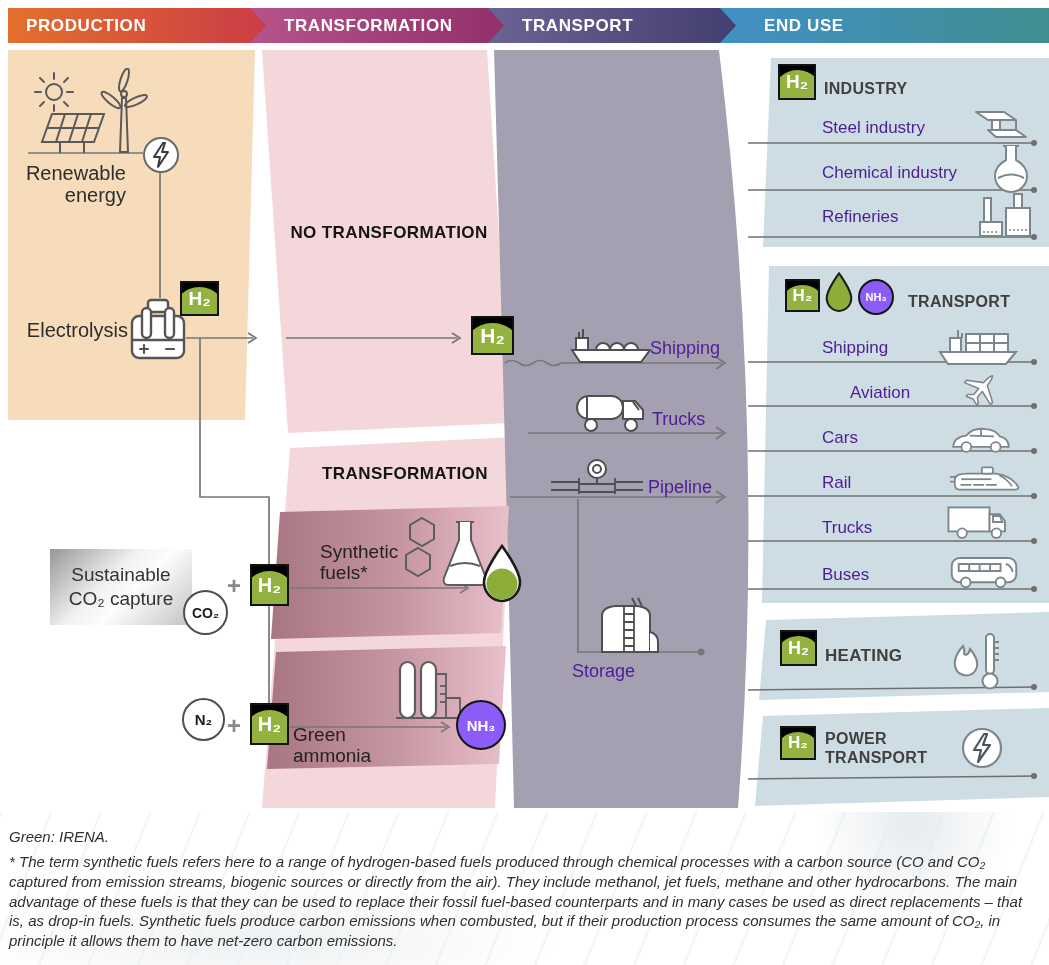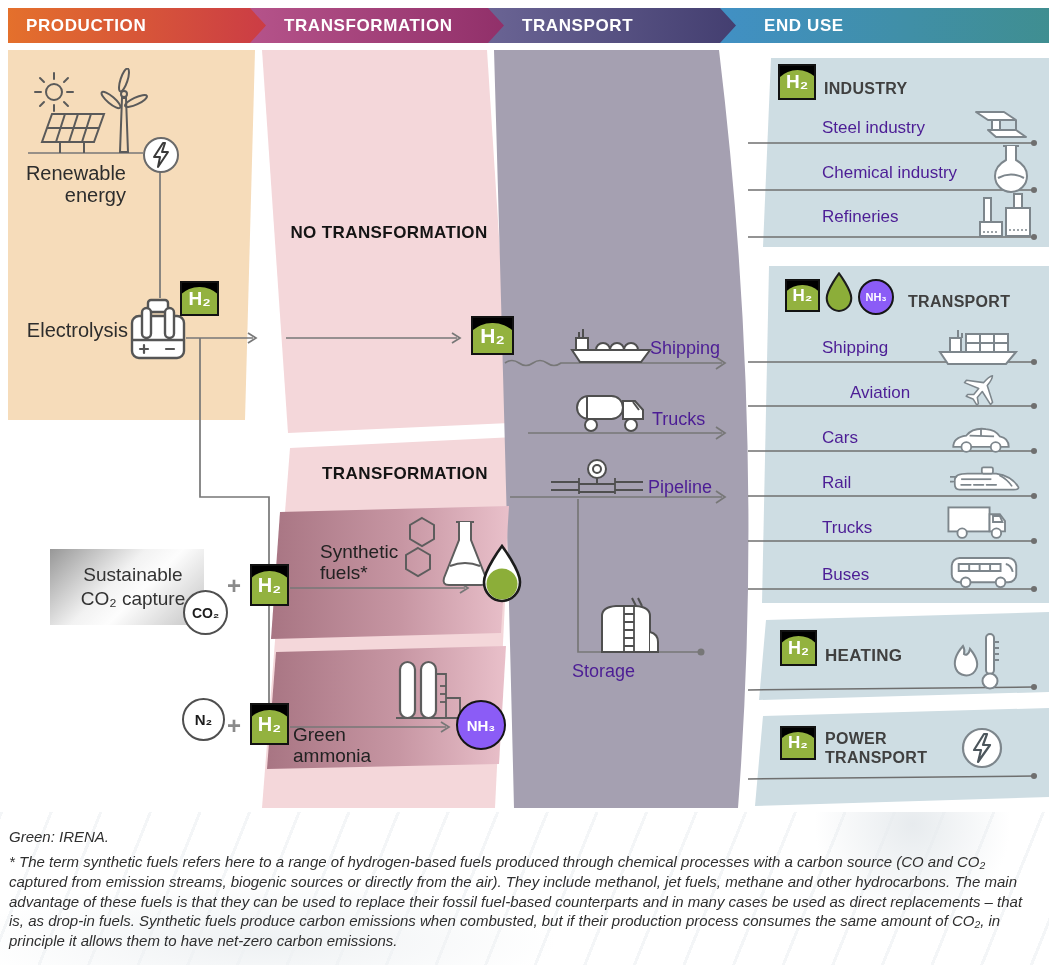--- a/index.html
+++ b/index.html
@@ -30,21 +30,21 @@
        display:flex;align-items:center;justify-content:center;font-weight:bold;color:#1c1c1c;
        box-sizing:border-box;}
   .nh3{position:absolute;background:#8b5cf6;border:2.5px solid #151515;border-radius:50%;
        display:flex;align-items:center;justify-content:center;font-weight:bold;color:#fff;
        box-sizing:border-box;}
   .plus{position:absolute;color:#8a8a8a;font-size:24px;font-weight:bold;}
   
   .capture{position:absolute;left:50px;top:549px;width:142px;height:76px;
        background:linear-gradient(135deg,#979797 0%,#f2f2f2 42%,#fdfdfd 58%,#c2c2c2 100%);
        display:flex;flex-direction:column;align-items:center;justify-content:center;
-       font-size:19px;color:#333;line-height:1.25;padding-left:12px;}
+       font-size:19px;color:#333;line-height:1.25;}
   .footer-note{position:absolute;left:9px;top:852px;width:1032px;font-style:italic;
        font-size:15px;line-height:19.8px;color:#2f2f2f;}
   .footer-src{position:absolute;left:9px;top:828px;font-style:italic;font-size:15px;color:#2f2f2f;}
   .footer-bg{position:absolute;left:0;top:812px;width:1049px;height:153px;
        background:
         radial-gradient(circle 140px at 87% 8%, #e7ebee 0%, rgba(231,235,238,0) 70%),
         radial-gradient(ellipse 420px 90px at 25% 85%, #eef1f3 0%, rgba(238,241,243,0) 70%),
         repeating-linear-gradient(112deg, rgba(215,222,228,.28) 0 3px, rgba(255,255,255,0) 3px 46px);}
 </style>
 </head>

